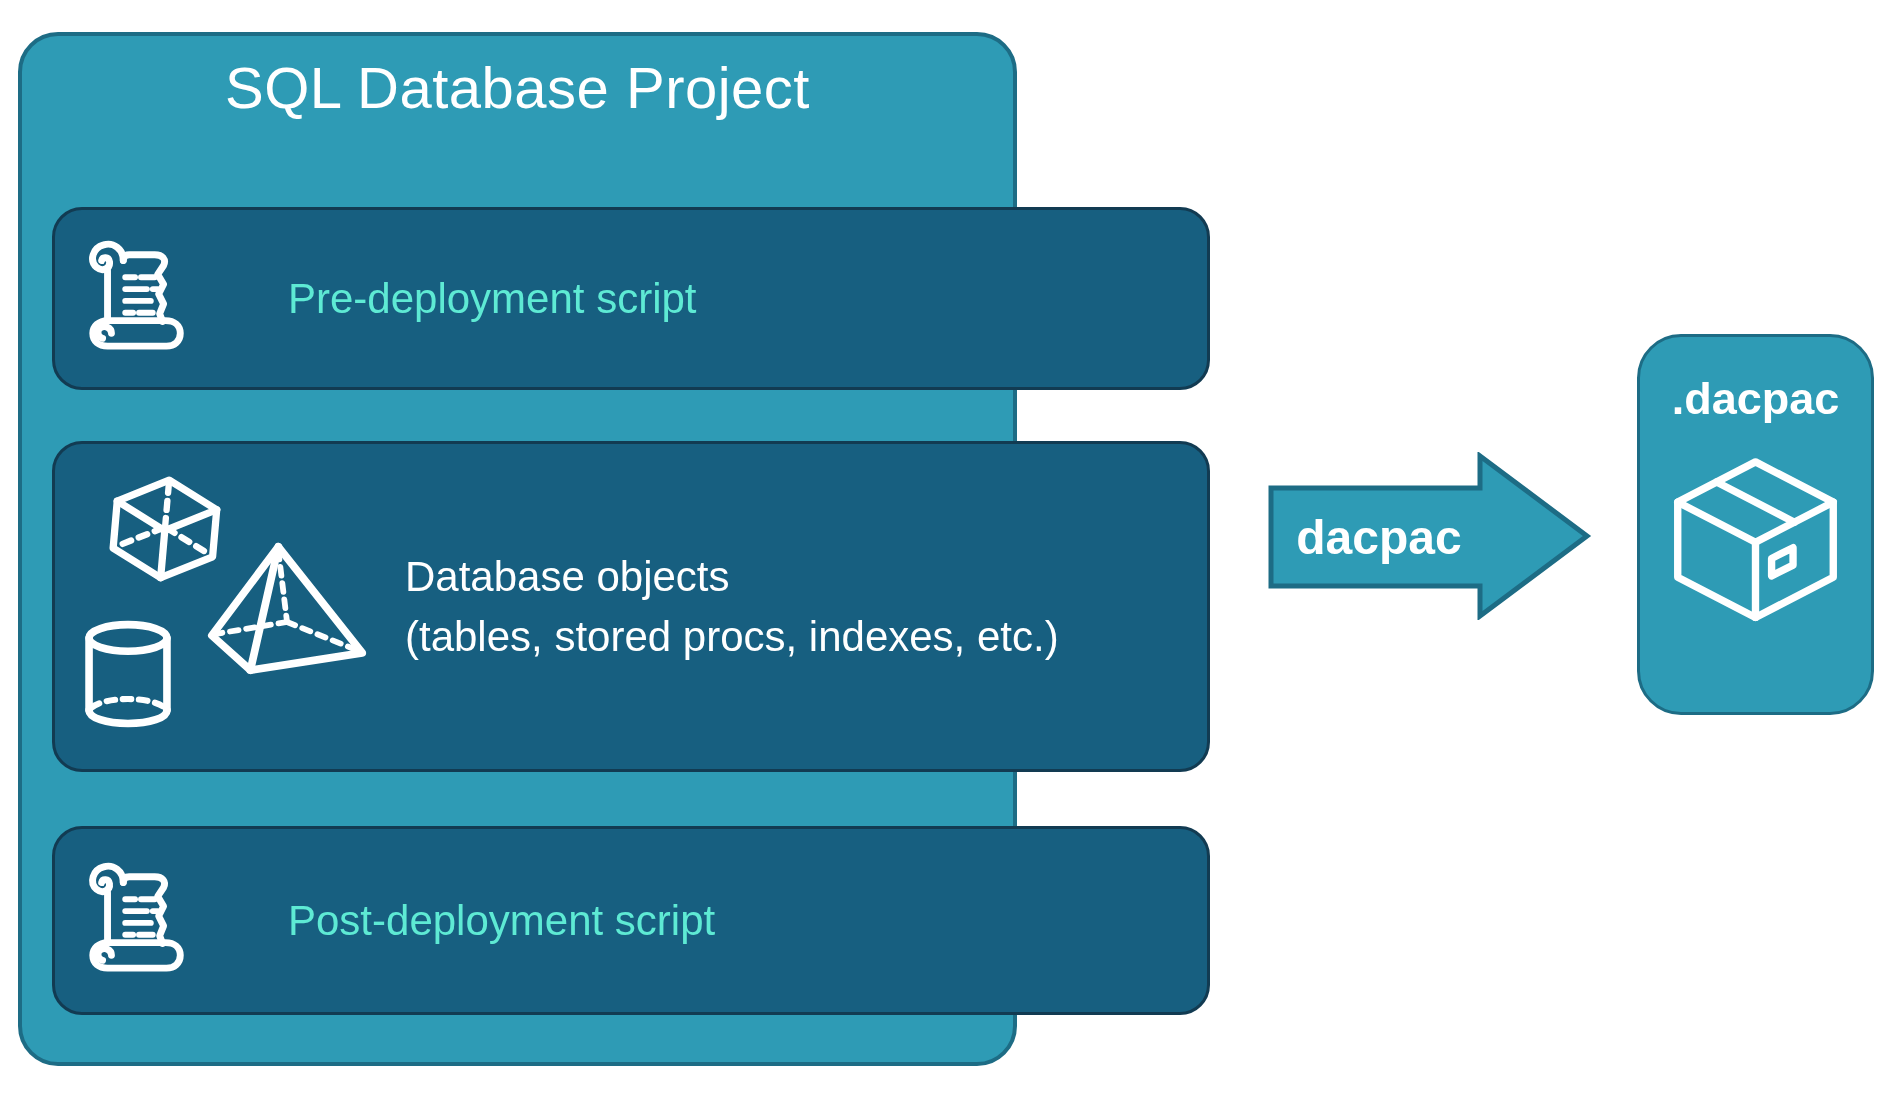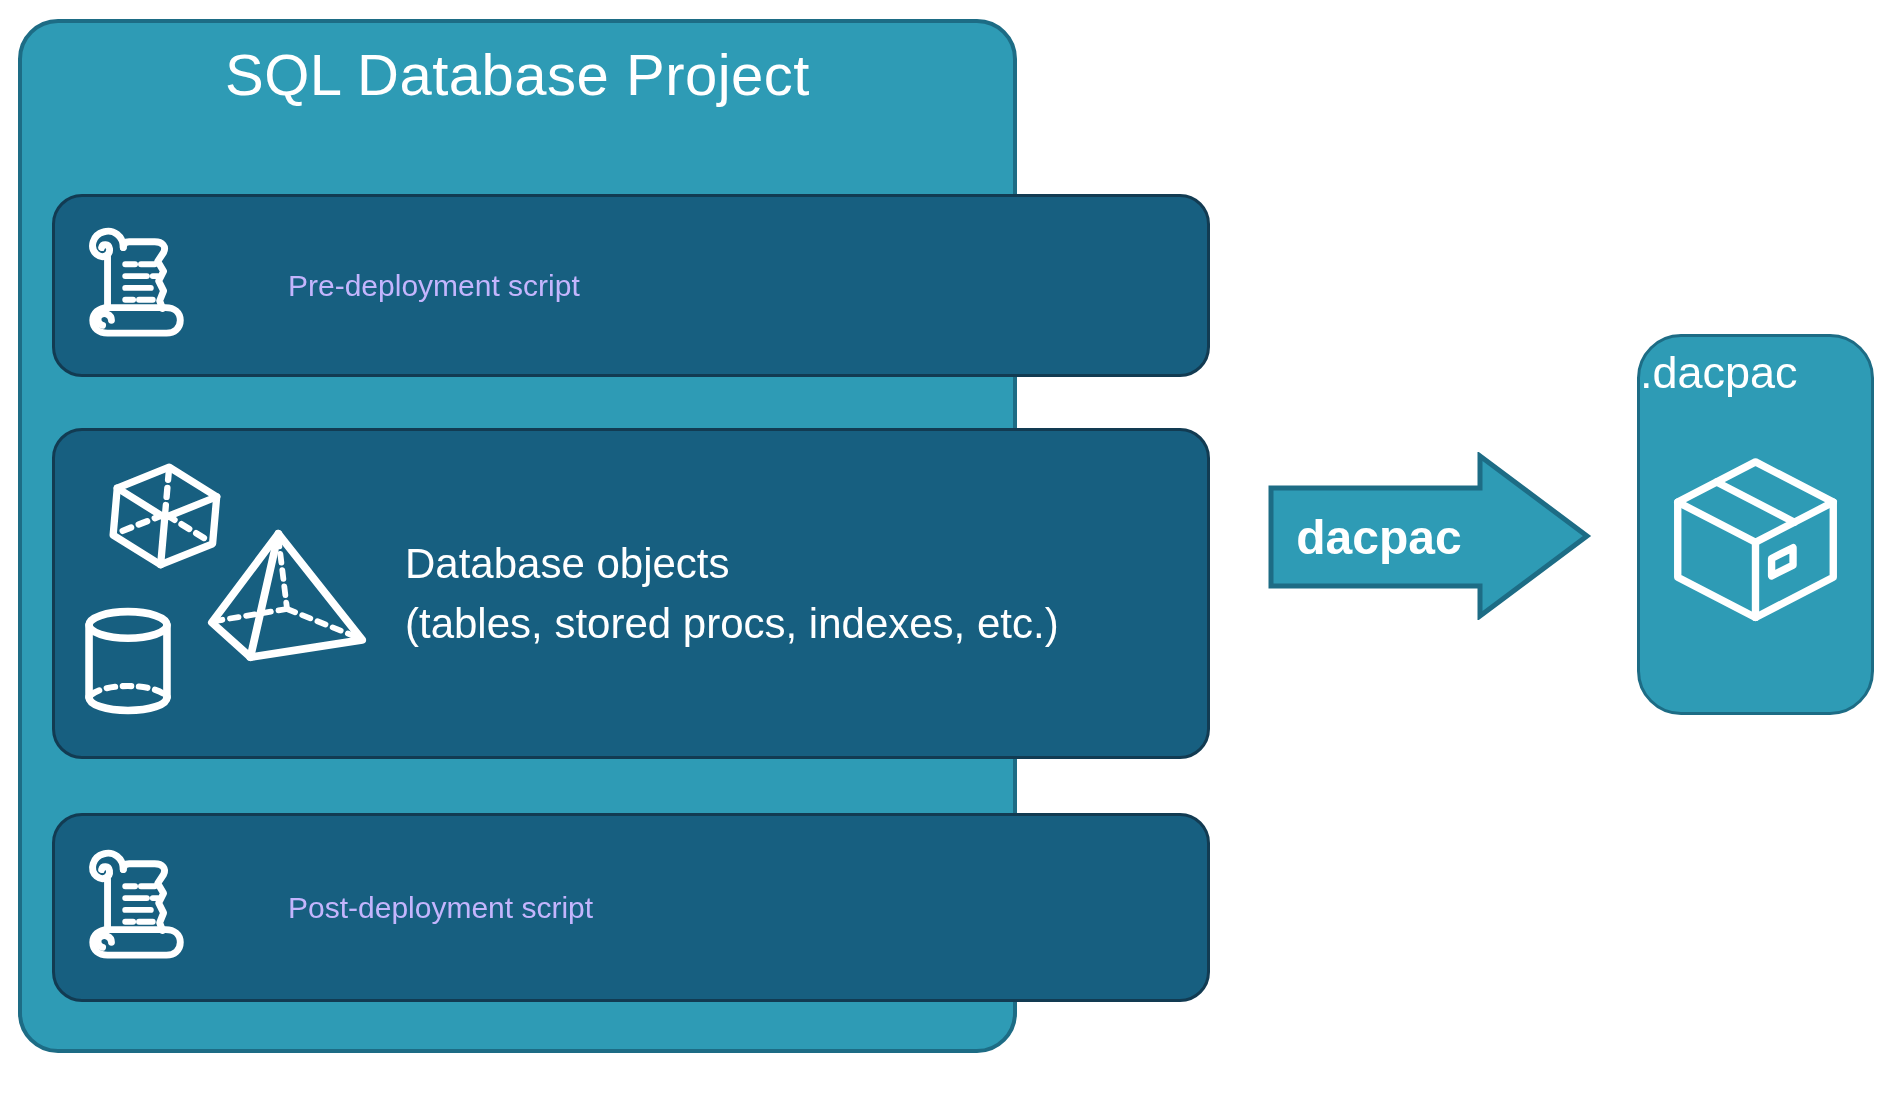--- a/index.html
+++ b/index.html
@@ -2,40 +2,40 @@
 <html><head>
 <meta charset="utf-8">
 <style>
   html,body{margin:0;padding:0;background:#fff;}
   .page{
     position:relative;width:1900px;height:1100px;background:#fff;
     font-family:"Liberation Sans",sans-serif;overflow:hidden;color:#fff;
   }
   
   .project-box{
-    position:absolute;left:18px;top:19px;width:999px;height:1034px;
+    position:absolute;left:18px;top:32px;width:999px;height:1034px;
     background:#2E9BB5;border:4px solid #1D6C85;border-radius:40px;
     box-sizing:border-box;
   }
   .project-title{
     position:absolute;left:0;right:0;top:18px;text-align:center;
     font-size:58px;font-weight:400;letter-spacing:0.5px;color:#fff;
   }
   
   .inner-box{
     position:absolute;left:30px;width:1158px;
     background:#175F80;border:3px solid #123B52;border-radius:30px;
     box-sizing:border-box;
   }
   .box-pre{top:171px;height:183px;}
   .box-objects{top:405px;height:331px;}
   .box-post{top:790px;height:189px;}
   .box-label{
     position:absolute;left:233px;top:50%;transform:translateY(-50%);
-    font-size:30px;font-weight:400;color:#c4b5fd;white-space:nowrap;
+    font-size:42px;font-weight:400;color:#5eead4;white-space:nowrap;
   }
   .box-label-multi{
     position:absolute;left:350px;top:50%;transform:translateY(-50%);
     font-size:42px;font-weight:400;line-height:60px;color:#fff;white-space:nowrap;
   }
   .icon{position:absolute;}
   .icon svg{display:block;width:100%;height:100%;}
   .icon-scroll-1{left:25px;top:24px;width:118px;height:122px;}
   .icon-scroll-3{left:25px;top:27px;width:118px;height:122px;}
   .icon-cube{left:51px;top:24px;width:118px;height:120px;transform:rotate(5deg);}
@@ -49,22 +49,22 @@
     display:flex;align-items:center;justify-content:center;
     font-size:48px;font-weight:700;color:#fff;
   }
   
   .dacpac-box{
     position:absolute;left:1637px;top:334px;width:237px;height:381px;
     background:#2E9BB5;border:3px solid #1D6C85;border-radius:44px;
     box-sizing:border-box;
   }
   .dacpac-label{
-    position:absolute;left:0;right:0;top:10px;text-align:left;
-    font-size:45px;font-weight:400;color:#fff;
+    position:absolute;left:0;right:0;top:36px;text-align:center;
+    font-size:45px;font-weight:700;color:#fff;
   }
   .icon-package{left:27px;top:98px;width:177px;height:212px;}
 </style>
 </head>
 <body>
 
 <div class="page">
 
   <div class="project-box">
     <div class="project-title">SQL Database Project</div>

